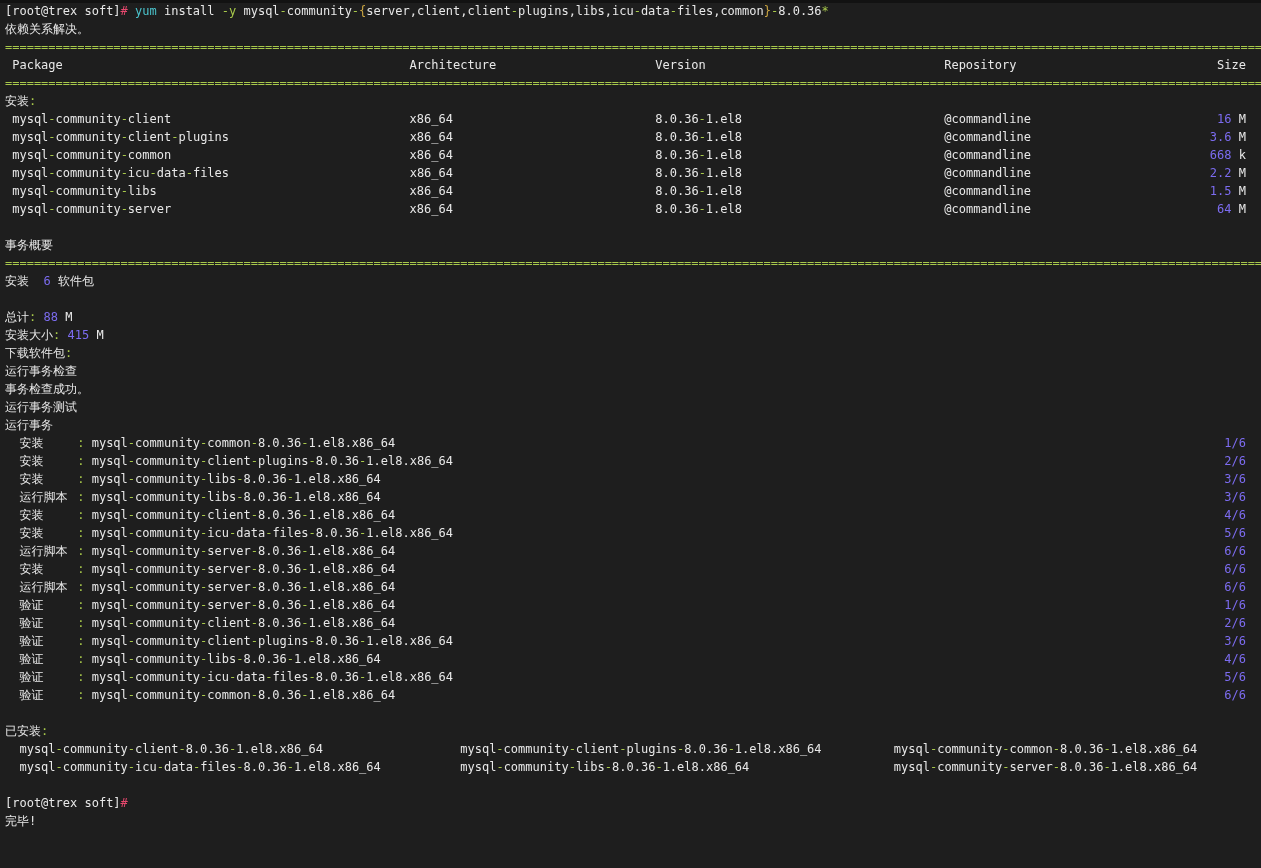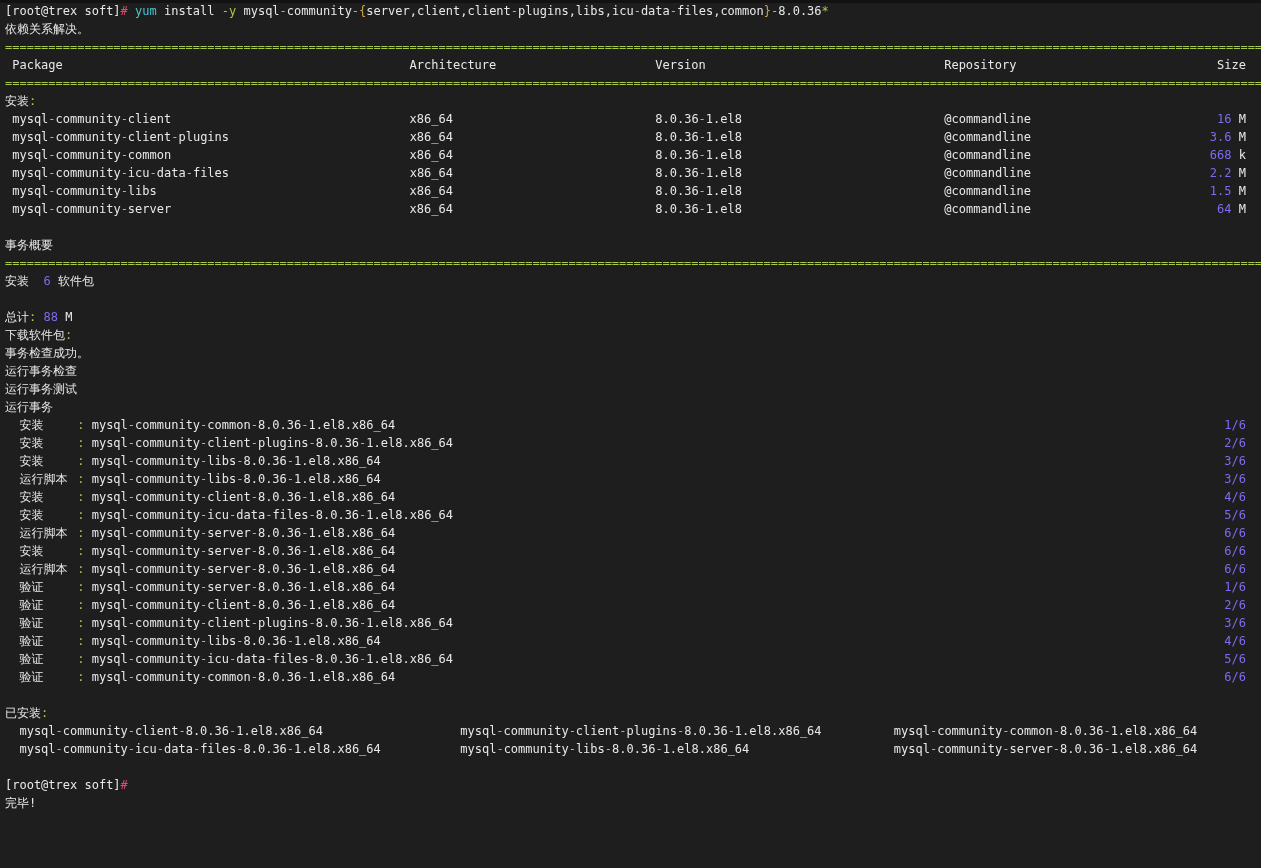--- a/index.html
+++ b/index.html
@@ -36,23 +36,24 @@
       <div class="line"><span class="seg"> mysql</span><span class="seg" style="color: rgb(168, 201, 75);">-</span><span class="seg">community</span><span class="seg" style="color: rgb(168, 201, 75);">-</span><span class="seg">common                                 x86_64                            8.0.36</span><span class="seg" style="color: rgb(168, 201, 75);">-</span><span class="seg">1.el8                            @commandline</span><span class="right"><span class="seg" style="color: rgb(124, 108, 240);">668</span><span class="seg"> k</span></span></div>
       <div class="line"><span class="seg"> mysql</span><span class="seg" style="color: rgb(168, 201, 75);">-</span><span class="seg">community</span><span class="seg" style="color: rgb(168, 201, 75);">-</span><span class="seg">icu</span><span class="seg" style="color: rgb(168, 201, 75);">-</span><span class="seg">data</span><span class="seg" style="color: rgb(168, 201, 75);">-</span><span class="seg">files                         x86_64                            8.0.36</span><span class="seg" style="color: rgb(168, 201, 75);">-</span><span class="seg">1.el8                            @commandline</span><span class="right"><span class="seg" style="color: rgb(124, 108, 240);">2.2</span><span class="seg"> M</span></span></div>
       <div class="line"><span class="seg"> mysql</span><span class="seg" style="color: rgb(168, 201, 75);">-</span><span class="seg">community</span><span class="seg" style="color: rgb(168, 201, 75);">-</span><span class="seg">libs                                   x86_64                            8.0.36</span><span class="seg" style="color: rgb(168, 201, 75);">-</span><span class="seg">1.el8                            @commandline</span><span class="right"><span class="seg" style="color: rgb(124, 108, 240);">1.5</span><span class="seg"> M</span></span></div>
       <div class="line"><span class="seg"> mysql</span><span class="seg" style="color: rgb(168, 201, 75);">-</span><span class="seg">community</span><span class="seg" style="color: rgb(168, 201, 75);">-</span><span class="seg">server                                 x86_64                            8.0.36</span><span class="seg" style="color: rgb(168, 201, 75);">-</span><span class="seg">1.el8                            @commandline</span><span class="right"><span class="seg" style="color: rgb(124, 108, 240);">64</span><span class="seg"> M</span></span></div>
       <div class="line"></div>
       <div class="line"><span class="seg">事务概要</span></div>
       <div class="line"><span class="seg" style="color: rgb(168, 201, 75);">==============================================================================================================================================================================</span></div>
       <div class="line"><span class="seg">安装  </span><span class="seg" style="color: rgb(124, 108, 240);">6</span><span class="seg"> 软件包</span></div>
       <div class="line"></div>
       <div class="line"><span class="seg">总计</span><span class="seg" style="color: rgb(168, 201, 75);">:</span><span class="seg"> </span><span class="seg" style="color: rgb(124, 108, 240);">88</span><span class="seg"> M</span></div>
+      <div class="line"><span class="seg">安装大小</span><span class="seg" style="color: rgb(168, 201, 75);">:</span><span class="seg"> </span><span class="seg" style="color: rgb(124, 108, 240);">415</span><span class="seg"> M</span></div>
       <div class="line"><span class="seg">下载软件包</span><span class="seg" style="color: rgb(168, 201, 75);">:</span></div>
+      <div class="line"><span class="seg">运行事务检查</span></div>
       <div class="line"><span class="seg">事务检查成功。</span></div>
-      <div class="line"><span class="seg">运行事务检查</span></div>
       <div class="line"><span class="seg">运行事务测试</span></div>
       <div class="line"><span class="seg">运行事务</span></div>
       <div class="line"><span class="seg pre">  安装</span><span class="seg" style="color: rgb(168, 201, 75);">:</span><span class="seg"> mysql</span><span class="seg" style="color: rgb(168, 201, 75);">-</span><span class="seg">community</span><span class="seg" style="color: rgb(168, 201, 75);">-</span><span class="seg">common</span><span class="seg" style="color: rgb(168, 201, 75);">-</span><span class="seg">8.0.36</span><span class="seg" style="color: rgb(168, 201, 75);">-</span><span class="seg">1.el8.x86_64</span><span class="right"><span class="seg" style="color: rgb(124, 108, 240);">1/6</span></span></div>
       <div class="line"><span class="seg pre">  安装</span><span class="seg" style="color: rgb(168, 201, 75);">:</span><span class="seg"> mysql</span><span class="seg" style="color: rgb(168, 201, 75);">-</span><span class="seg">community</span><span class="seg" style="color: rgb(168, 201, 75);">-</span><span class="seg">client</span><span class="seg" style="color: rgb(168, 201, 75);">-</span><span class="seg">plugins</span><span class="seg" style="color: rgb(168, 201, 75);">-</span><span class="seg">8.0.36</span><span class="seg" style="color: rgb(168, 201, 75);">-</span><span class="seg">1.el8.x86_64</span><span class="right"><span class="seg" style="color: rgb(124, 108, 240);">2/6</span></span></div>
       <div class="line"><span class="seg pre">  安装</span><span class="seg" style="color: rgb(168, 201, 75);">:</span><span class="seg"> mysql</span><span class="seg" style="color: rgb(168, 201, 75);">-</span><span class="seg">community</span><span class="seg" style="color: rgb(168, 201, 75);">-</span><span class="seg">libs</span><span class="seg" style="color: rgb(168, 201, 75);">-</span><span class="seg">8.0.36</span><span class="seg" style="color: rgb(168, 201, 75);">-</span><span class="seg">1.el8.x86_64</span><span class="right"><span class="seg" style="color: rgb(124, 108, 240);">3/6</span></span></div>
       <div class="line"><span class="seg pre">  运行脚本</span><span class="seg" style="color: rgb(168, 201, 75);">:</span><span class="seg"> mysql</span><span class="seg" style="color: rgb(168, 201, 75);">-</span><span class="seg">community</span><span class="seg" style="color: rgb(168, 201, 75);">-</span><span class="seg">libs</span><span class="seg" style="color: rgb(168, 201, 75);">-</span><span class="seg">8.0.36</span><span class="seg" style="color: rgb(168, 201, 75);">-</span><span class="seg">1.el8.x86_64</span><span class="right"><span class="seg" style="color: rgb(124, 108, 240);">3/6</span></span></div>
       <div class="line"><span class="seg pre">  安装</span><span class="seg" style="color: rgb(168, 201, 75);">:</span><span class="seg"> mysql</span><span class="seg" style="color: rgb(168, 201, 75);">-</span><span class="seg">community</span><span class="seg" style="color: rgb(168, 201, 75);">-</span><span class="seg">client</span><span class="seg" style="color: rgb(168, 201, 75);">-</span><span class="seg">8.0.36</span><span class="seg" style="color: rgb(168, 201, 75);">-</span><span class="seg">1.el8.x86_64</span><span class="right"><span class="seg" style="color: rgb(124, 108, 240);">4/6</span></span></div>
       <div class="line"><span class="seg pre">  安装</span><span class="seg" style="color: rgb(168, 201, 75);">:</span><span class="seg"> mysql</span><span class="seg" style="color: rgb(168, 201, 75);">-</span><span class="seg">community</span><span class="seg" style="color: rgb(168, 201, 75);">-</span><span class="seg">icu</span><span class="seg" style="color: rgb(168, 201, 75);">-</span><span class="seg">data</span><span class="seg" style="color: rgb(168, 201, 75);">-</span><span class="seg">files</span><span class="seg" style="color: rgb(168, 201, 75);">-</span><span class="seg">8.0.36</span><span class="seg" style="color: rgb(168, 201, 75);">-</span><span class="seg">1.el8.x86_64</span><span class="right"><span class="seg" style="color: rgb(124, 108, 240);">5/6</span></span></div>
       <div class="line"><span class="seg pre">  运行脚本</span><span class="seg" style="color: rgb(168, 201, 75);">:</span><span class="seg"> mysql</span><span class="seg" style="color: rgb(168, 201, 75);">-</span><span class="seg">community</span><span class="seg" style="color: rgb(168, 201, 75);">-</span><span class="seg">server</span><span class="seg" style="color: rgb(168, 201, 75);">-</span><span class="seg">8.0.36</span><span class="seg" style="color: rgb(168, 201, 75);">-</span><span class="seg">1.el8.x86_64</span><span class="right"><span class="seg" style="color: rgb(124, 108, 240);">6/6</span></span></div>
       <div class="line"><span class="seg pre">  安装</span><span class="seg" style="color: rgb(168, 201, 75);">:</span><span class="seg"> mysql</span><span class="seg" style="color: rgb(168, 201, 75);">-</span><span class="seg">community</span><span class="seg" style="color: rgb(168, 201, 75);">-</span><span class="seg">server</span><span class="seg" style="color: rgb(168, 201, 75);">-</span><span class="seg">8.0.36</span><span class="seg" style="color: rgb(168, 201, 75);">-</span><span class="seg">1.el8.x86_64</span><span class="right"><span class="seg" style="color: rgb(124, 108, 240);">6/6</span></span></div>

